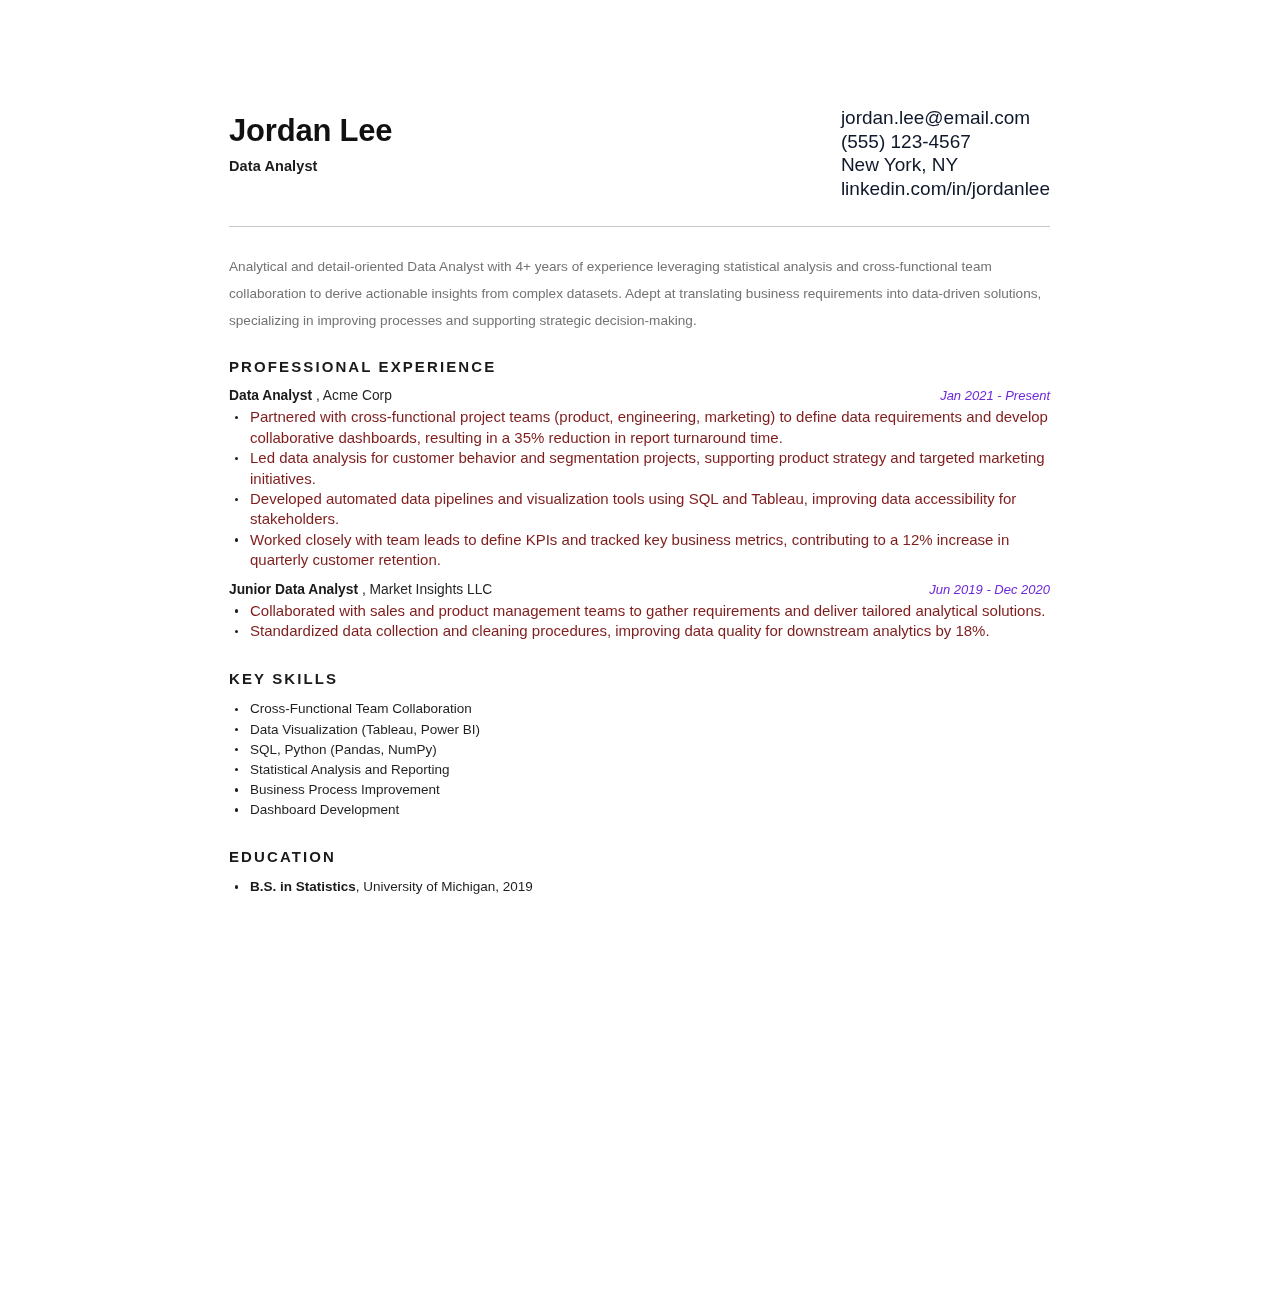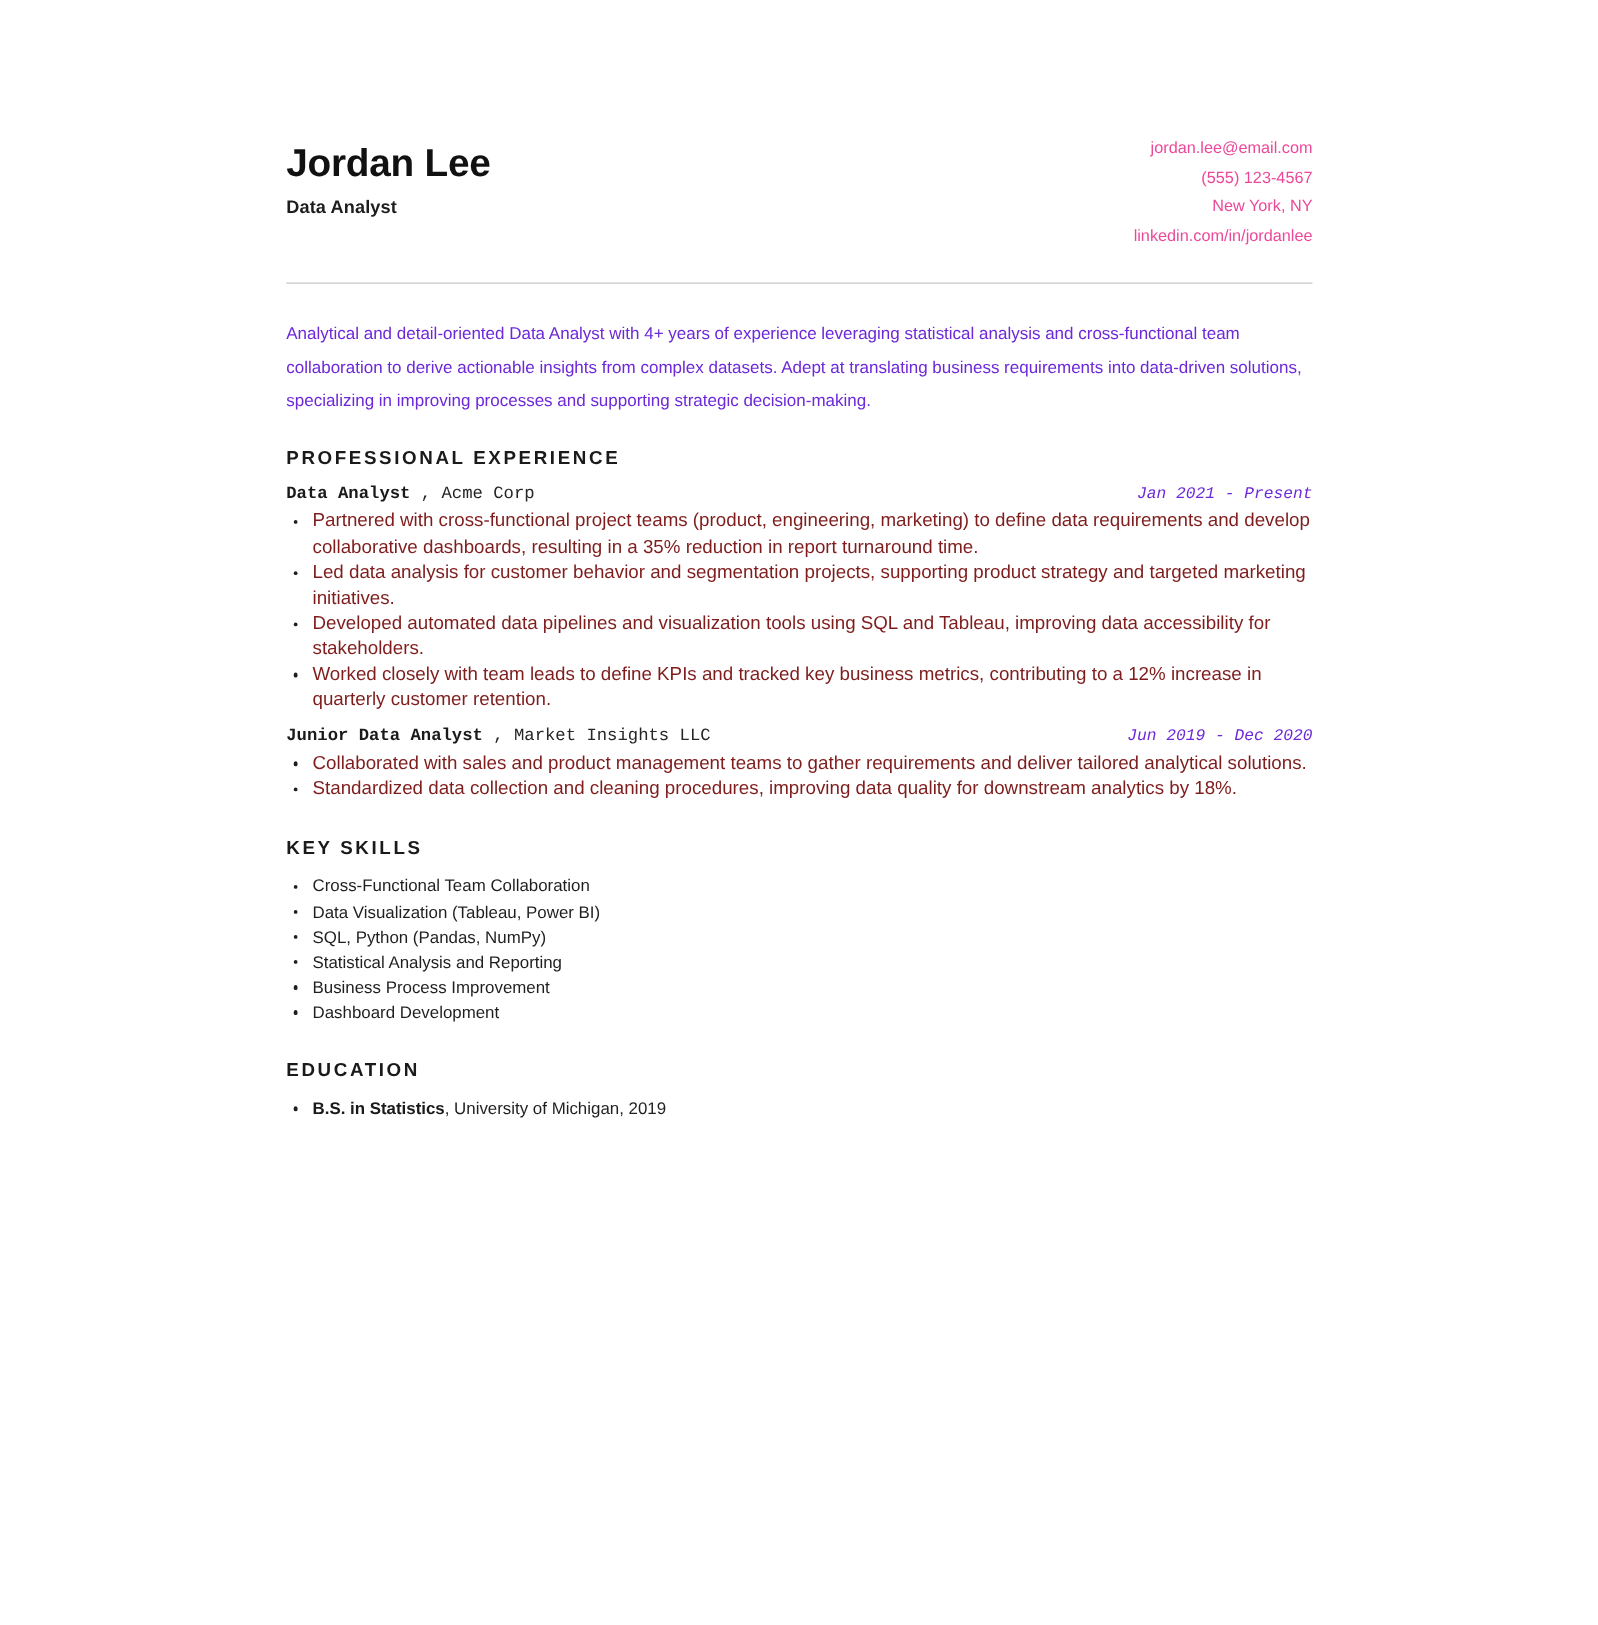--- a/index.html
+++ b/index.html
@@ -45,24 +45,23 @@
     margin: 0;
   }
   .job-title {
     font-size: 14.5px;
     font-weight: bold;
     color: #1d1d1d;
     margin-top: 9px;
     letter-spacing: 0.1px;
   }
   .contact {
-    text-align: right;
-    font-size: 13px;
+    font-size: 19px;
     line-height: 23.6px;
-    color: #ec4899;
+    color: #0f172a;
     padding-top: 2px;
   }
   .contact div { white-space: nowrap; }
 
   .divider {
     height: 1px;
     background: #c8c8c8;
     margin-top: 26px;
   }
 
@@ -73,34 +72,33 @@
     font-weight: bold;
     letter-spacing: 2.1px;
     color: #1a1a1a;
     text-transform: uppercase;
     margin: 0 0 3px 0;
   }
 
   .summary {
     font-size: 13.6px;
     line-height: 27px;
-    color: #6d28d9;
+    color: #737373;
     margin-top: 11px;
     text-align: left;
   }
 
   
   .exp-section { margin-top: 24px; }
   .job { margin-top: 11px; }
   .job + .job { margin-top: 9px; }
   .job-head {
     display: flex;
     align-items: baseline;
     justify-content: space-between;
-    font-family: Liberation Mono, monospace;
   }
   .job-heading {
     font-size: 13.8px;
     color: #1a1a1a;
     line-height: 19px;
   }
   .job-role { font-weight: bold; }
   .job-company { font-weight: normal; color: #262626; }
   .job-dates {
     font-size: 13px;

